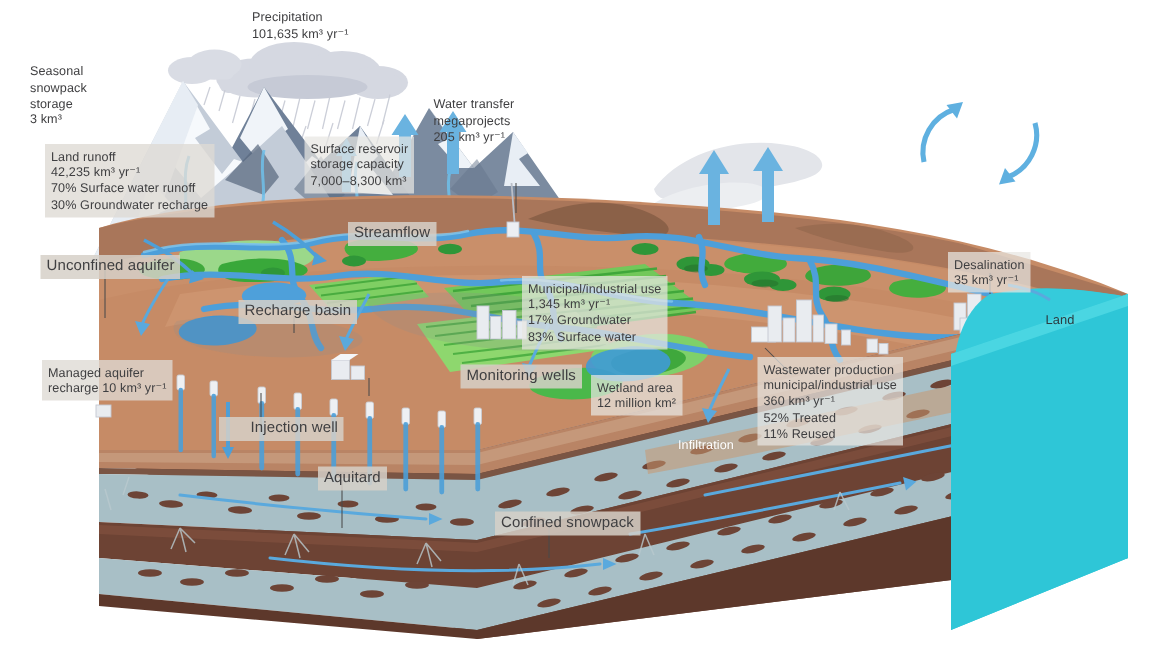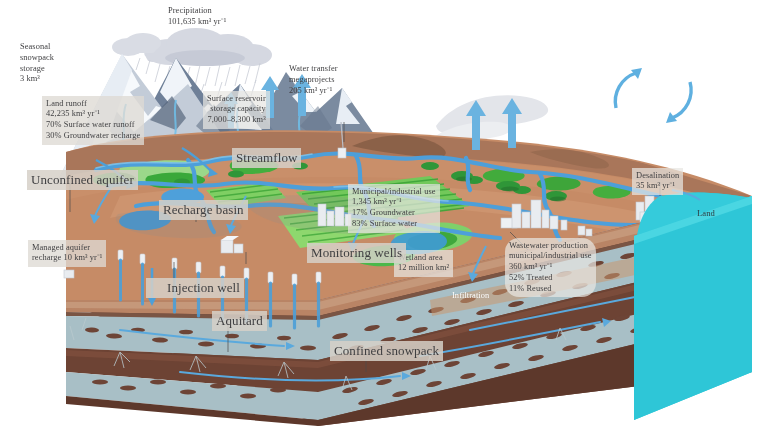--- a/index.html
+++ b/index.html
@@ -1,28 +1,28 @@
 <!DOCTYPE html>
 <html><head>
 <meta charset="utf-8">
 <style>
   html,body{margin:0;padding:0;background:#ffffff;}
   body{width:768px;height:439px;overflow:hidden;
        font-family:"Liberation Sans","DejaVu Sans",sans-serif;
        color:#3d3d3d;-webkit-font-smoothing:antialiased;}
-  #stage{position:relative;width:768px;height:439px;background:#fff;font-family:Liberation Serif, serif;}
+  #stage{position:relative;width:768px;height:439px;background:#fff;}
   svg#scene{position:absolute;left:0;top:0;width:768px;height:439px;}
 
   
   .lbl{position:absolute;font-size:8.4px;line-height:1.28;white-space:pre-line;
        color:#3f3f41;letter-spacing:.08px;}
   .lbl.plain{background:none;}
   .lbl.box{background:rgba(222,218,212,.78);padding:2.5px 4px 3px 4px;}
   .lbl.boxlight{background:rgba(232,230,226,.72);padding:2.5px 4px 3px 4px;}
-  .lbl.tag{background:rgba(214,208,200,.85);padding:1.5px 4px 2px 4px;font-size:13px;}
+  .lbl.tag{background:rgba(214,208,200,.85);padding:1.5px 4px 2px 4px;font-size:10px;}
   .lbl.white{color:#ffffff;background:none;text-shadow:0 0 1px rgba(0,0,0,.10);}
   .lbl.ocean{color:#2b3c42;background:none;font-size:8.6px;}
   .lbl.cycle{color:#34383a;background:none;text-align:center;}
 </style>
 </head>
 <body>
 
 <div id="stage">
 
   <svg id="scene" viewBox="0 0 768 439">
@@ -506,26 +506,26 @@
   </svg>
 
   <div class="lbl plain" style="left:168px;top:6px;">Precipitation
 101,635 km³ yr⁻¹</div>
 
   <div class="lbl plain" style="left:20px;top:42px;">Seasonal
 snowpack
 storage
 3 km³</div>
 
-  <div class="lbl box" style="left:42px;top:96px;">Land runoff
+  <div class="lbl box" style="left:30px;top:96px;">Land runoff
 42,235 km³ yr⁻¹
 70% Surface water runoff
 30% Groundwater recharge</div>
 
-  <div class="lbl boxlight" style="left:203px;top:91px;text-align:right;">Surface reservoir
+  <div class="lbl boxlight" style="left:203px;top:91px;">Surface reservoir
 storage capacity
 7,000–8,300 km³</div>
 
   <div class="lbl plain" style="left:289px;top:64px;">Water transfer
 megaprojects
 205 km³ yr⁻¹</div>
 
 
 
 
@@ -534,21 +534,21 @@
 
   <div class="lbl ocean" style="left:697px;top:208px;">Land</div>
 
   <div class="lbl tag" style="left:232px;top:148px;">Streamflow</div>
 
   <div class="lbl boxlight" style="left:348px;top:184px;">Municipal/industrial use
 1,345 km³ yr⁻¹
 17% Groundwater
 83% Surface water</div>
 
-  <div class="lbl boxlight" style="left:505px;top:238px;border-radius:14px;">Wastewater production
+  <div class="lbl boxlight" style="left:505px;top:238px;">Wastewater production
 municipal/industrial use
 360 km³ yr⁻¹
 52% Treated
 11% Reused</div>
 
   <div class="lbl boxlight" style="left:394px;top:250px;">Wetland area
 12 million km²</div>
 
   <div class="lbl tag" style="left:27px;top:170px;">Unconfined aquifer</div>
 

